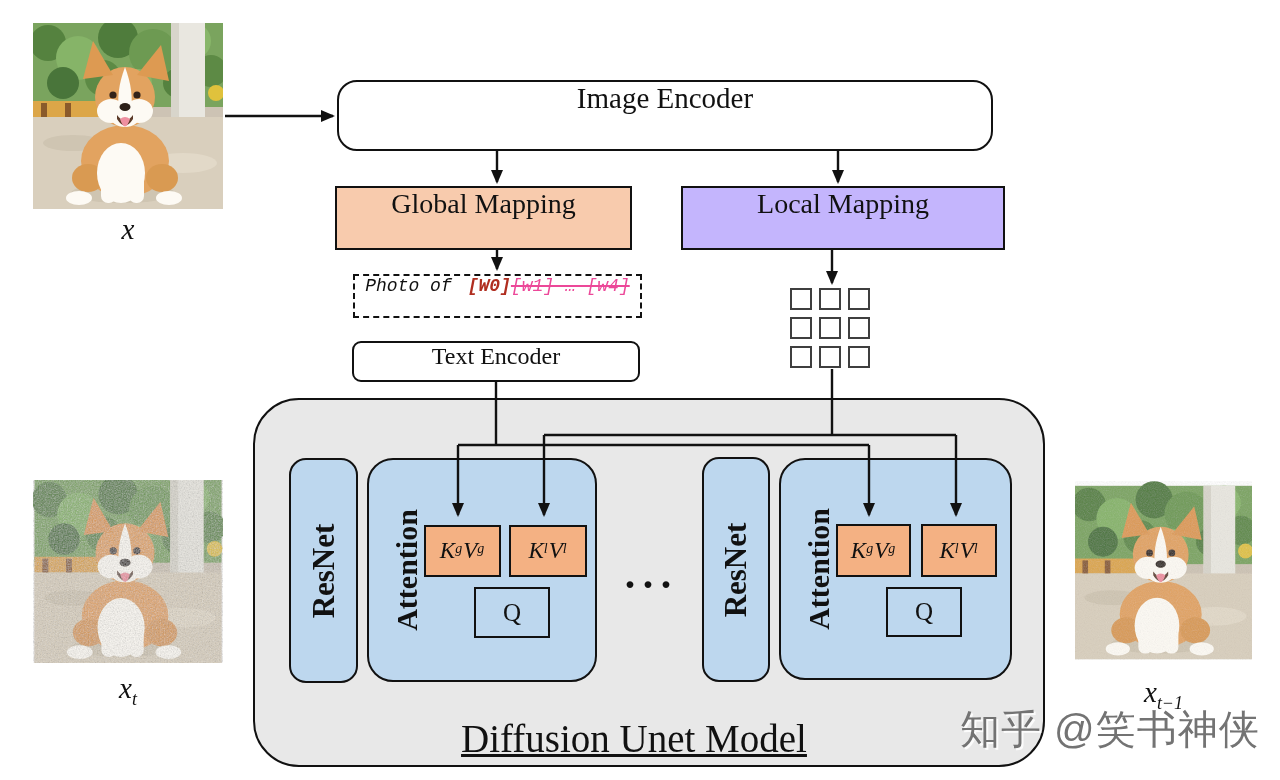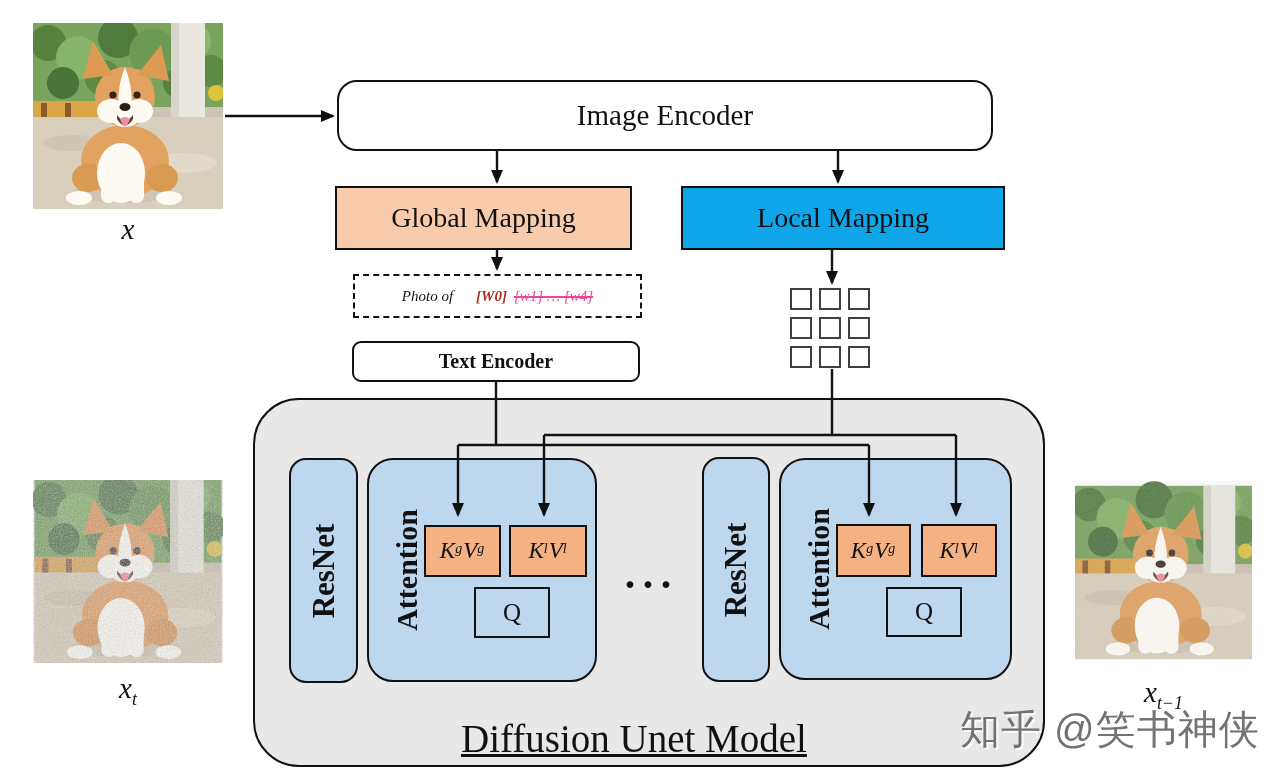--- a/index.html
+++ b/index.html
@@ -1,27 +1,27 @@
 <!DOCTYPE html>
 <html><head>
 <meta charset="utf-8">
 <style>
   html,body{margin:0;padding:0;background:#fff;width:1280px;height:780px;overflow:hidden;}
   .stage{position:relative;width:1280px;height:780px;font-family:"Liberation Serif",serif;color:#111;}
   .abs{position:absolute;}
   .box{position:absolute;box-sizing:border-box;background:#fff;border:2.6px solid #111;
-       display:flex;align-items:center;justify-content:center;}
+       display:flex;justify-content:center;}
   #image-encoder{left:337px;top:80px;width:656px;height:71px;border-radius:20px;font-size:29px;}
   #global-mapping{left:335px;top:186px;width:297px;height:64px;background:#F8CBAD;border-width:2.2px;font-size:28px;}
-  #local-mapping{left:681px;top:186px;width:324px;height:64px;background:#0ea5e9;border-width:2.2px;font-size:28px;}
+  #local-mapping{left:681px;top:186px;width:324px;height:64px;background:#c4b5fd;border-width:2.2px;font-size:28px;}
   #prompt-box{left:353px;top:274px;width:289px;height:44px;border:2.2px dashed #111;background:#fff;
-              font-family:Liberation Serif, serif;font-style:italic;font-size:15px;gap:7px;}
+              font-family:Liberation Mono, monospace;font-style:italic;font-size:18px;}
   #prompt-box .tok-new{color:#B02E20;font-weight:bold;margin-left:16px;}
   #prompt-box .tok-old{color:#ec4899;text-decoration:line-through;text-decoration-thickness:2px;}
-  #text-encoder{left:352px;top:341px;width:288px;height:41px;border-radius:9px;font-size:20px;font-weight:bold;}
+  #text-encoder{left:352px;top:341px;width:288px;height:41px;border-radius:9px;font-size:24px;}
   #token-grid{left:790px;top:288px;display:grid;grid-template-columns:repeat(3,22px);
               grid-auto-rows:22px;gap:7px;}
   #token-grid .cell{box-sizing:border-box;width:22px;height:22px;background:#fff;border:2px solid #3f3f3f;}
   #unet{left:253px;top:398px;width:792px;height:369px;border-radius:46px;background:#E8E8E8;border:2.6px solid #111;position:absolute;box-sizing:border-box;}
   .blue{background:#BDD7EE;border:2.2px solid #111;box-sizing:border-box;position:absolute;}
   .vlabel{position:absolute;top:50%;left:50%;transform:translate(-50%,-50%) rotate(-90deg);
           white-space:nowrap;font-weight:bold;font-size:31px;font-family:"Liberation Serif",serif;}
   .attn .vlabel{left:38px;font-size:30px;}
   .kv{position:absolute;background:#F4B183;border:2.2px solid #111;box-sizing:border-box;
       display:flex;align-items:center;justify-content:center;font-style:italic;font-size:23px;}

